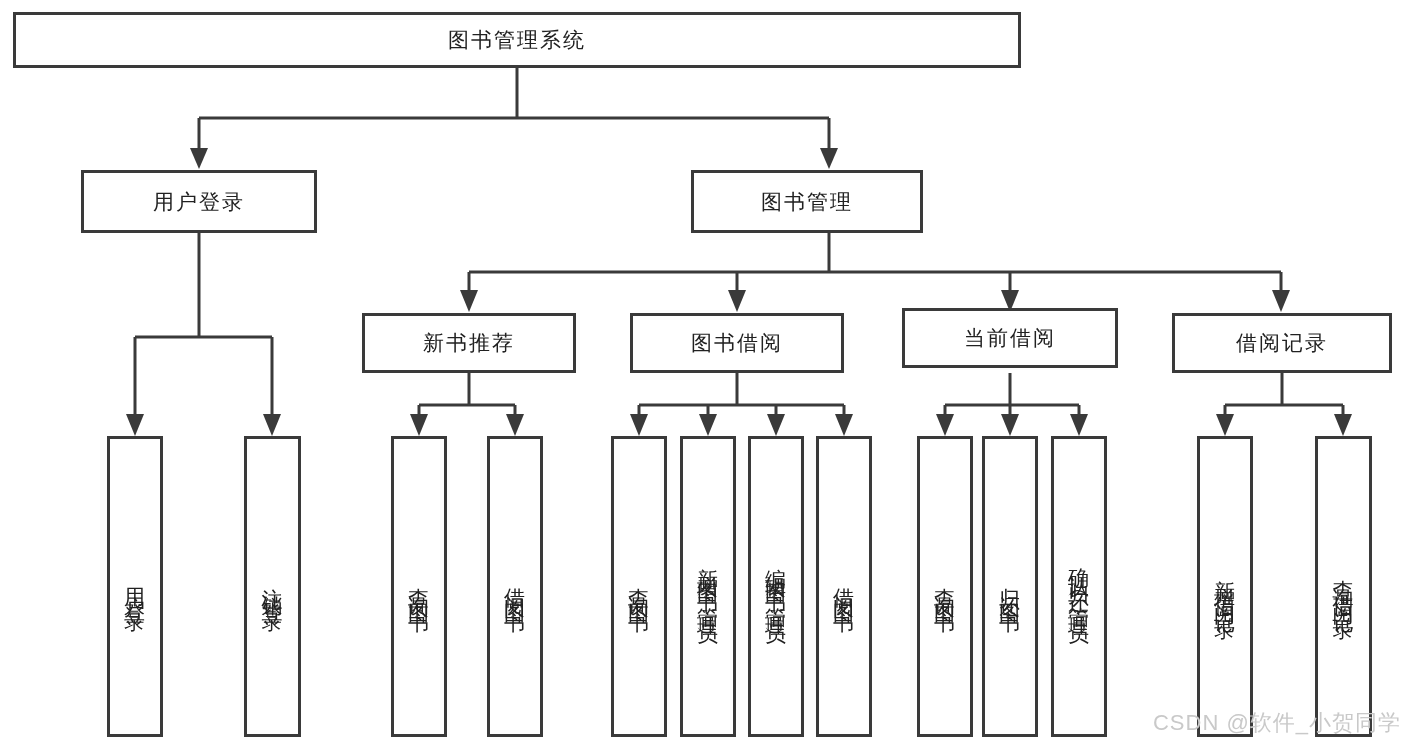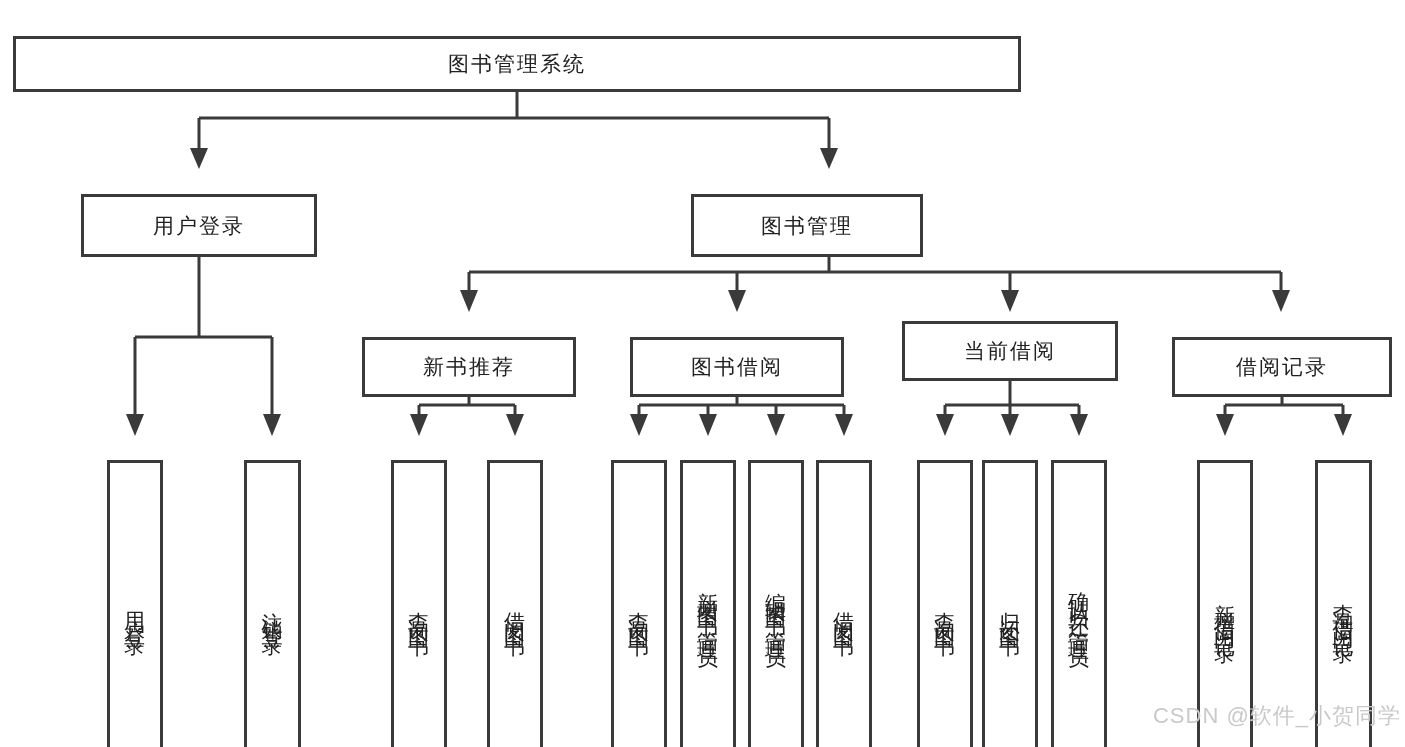--- a/index.html
+++ b/index.html
@@ -21,37 +21,36 @@
     position: absolute;
     box-sizing: border-box;
     background: #ffffff;
     border: 3px solid #3a3a3a;
     display: flex;
     align-items: center;
     justify-content: center;
     color: #212121;
     font-size: 21px;
     z-index: 2;
-    margin-top: 24px;
   }
   .node .lbl {
     white-space: nowrap;
     letter-spacing: 2px;
   }
   .vnode .lbl {
     writing-mode: vertical-rl;
     text-orientation: mixed;
     white-space: nowrap;
     letter-spacing: 8px;
     line-height: 1;
   }
   .watermark {
     position: absolute;
     right: 4px;
-    bottom: 16px;
+    bottom: 9px;
     font-size: 22px;
     color: #c9c9c9;
     letter-spacing: 1px;
     z-index: 5;
     white-space: nowrap;
   }
 </style>
 </head>
 <body>
 
@@ -107,21 +106,21 @@
   <div class="node" style="left:691px;top:170px;width:232px;height:63px">
     <span class="lbl">图书管理</span>
   </div>
 
   <div class="node" style="left:630px;top:313px;width:214px;height:60px">
     <span class="lbl">图书借阅</span>
   </div>
   <div class="node" style="left:362px;top:313px;width:214px;height:60px">
     <span class="lbl">新书推荐</span>
   </div>
-  <div class="node" style="left:902px;top:297px;width:216px;height:60px">
+  <div class="node" style="left:902px;top:308px;width:216px;height:60px">
     <span class="lbl">当前借阅</span>
   </div>
   <div class="node" style="left:1172px;top:313px;width:220px;height:60px">
     <span class="lbl">借阅记录</span>
   </div>
 
   <div class="node vnode" style="left:107px;top:436px;width:56px;height:301px">
     <span class="lbl">用户登录</span>
   </div>
   <div class="node vnode" style="left:244px;top:436px;width:57px;height:301px">

